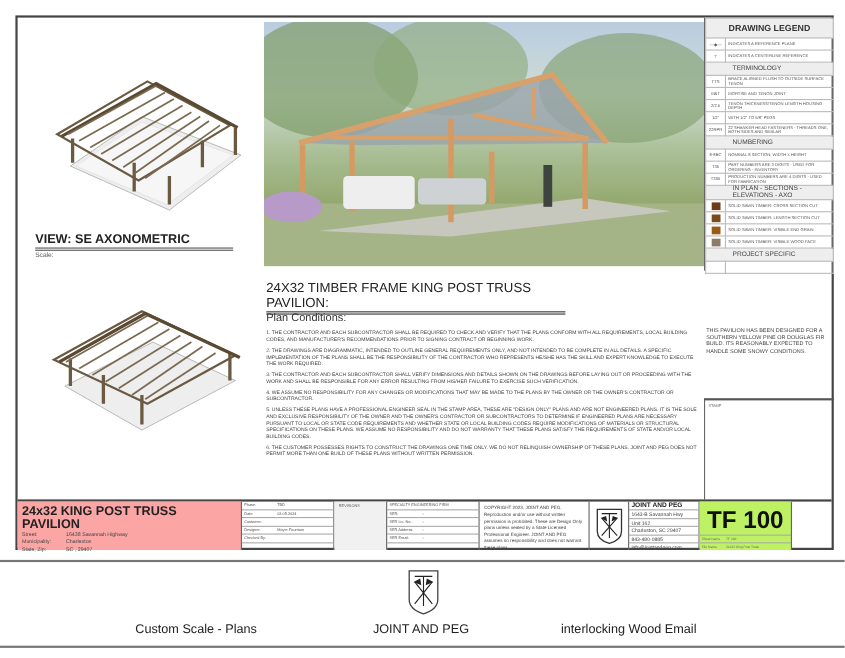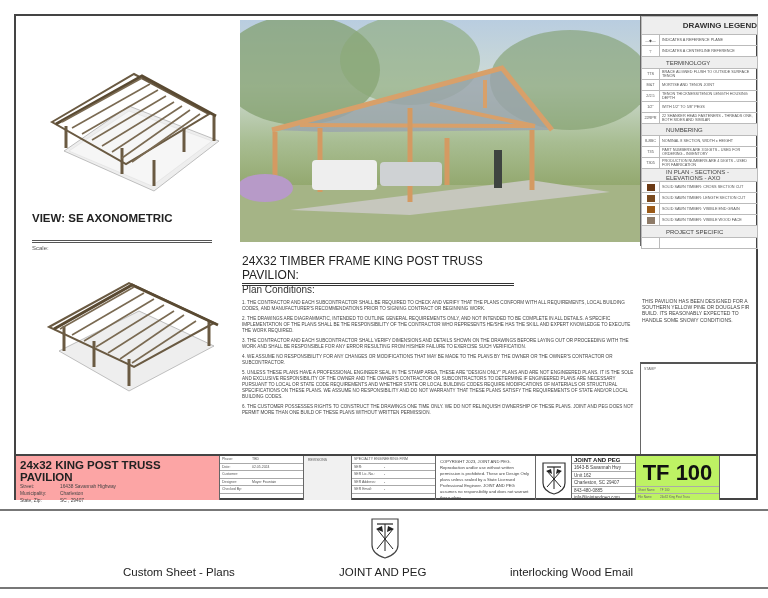--- a/index.html
+++ b/index.html
@@ -1,31 +1,31 @@
 <!DOCTYPE html>
 <html><head>
 <meta charset="utf-8">
 <style>
 *{box-sizing:border-box;margin:0;padding:0}
 body{width:768px;height:598px;background:#fff;font-family:"Liberation Sans",sans-serif;color:#222;position:relative;overflow:hidden}
 .sheet{position:absolute;left:14px;top:14px;width:744px;height:486px;border:2px solid #444;background:#fff}
 .abs{position:absolute}
-.view-title{font-weight:bold;font-size:11.5px;color:#222;border-bottom:3px double #555;padding-bottom:16px;width:180px}
+.view-title{font-weight:bold;font-size:11.5px;color:#222;border-bottom:3px double #555;padding-bottom:1px;width:180px}
 .scale{font-size:6px;color:#555;margin-top:2px}
 .render{position:absolute;left:224px;top:4px;width:400px;height:222px;overflow:hidden;background:linear-gradient(#b9cde0 0%,#cfdcd4 30%,#a8bd92 55%,#93a86e 75%,#b7c49c 100%)}
 .main-title{position:absolute;left:226px;top:238px;font-size:12px;font-weight:normal;border-bottom:3px double #333;padding-bottom:1px;width:272px}
 .plan-cond{position:absolute;left:226px;top:268px;font-size:10px;color:#333}
 .conds{position:absolute;left:226px;top:284px;width:398px;font-size:4.6px;line-height:6px;color:#444}
 .conds p{margin-bottom:4px}
 .legend{position:absolute;left:624px;top:0;width:118px;height:230px;border-left:1px solid #666}
 .legend table{width:100%;border-collapse:collapse;font-size:3.8px;color:#555}
 .legend td{border:1px solid #bbb;height:11px;padding:0 2px}
 .legend td.k{width:18px;text-align:center}
 .legend .hd{background:#eee;font-size:6px;color:#444;text-align:left;padding-left:24px;height:12px}
-.legend .big{font-size:8px;font-weight:bold;text-align:right;padding:0;height:18px;background:#eee;color:#333}
+.legend .big{font-size:8px;font-weight:bold;text-align:center;padding:0;height:18px;background:#eee;color:#333}
 .sw{display:inline-block;width:8px;height:7px;vertical-align:middle}
 .note{position:absolute;left:626px;top:282px;width:114px;font-size:5px;line-height:6.2px;color:#444}
 .stamp{position:absolute;left:624px;top:346px;width:118px;height:92px;border-top:2px solid #555;border-left:1px solid #666}
 .stamp span{font-size:3.5px;color:#666;position:absolute;left:3px;top:3px}
 .tb{position:absolute;left:0;top:438px;width:740px;height:46px;border-top:2px solid #444;display:flex}
 .tb>div{border-right:1px solid #666;height:100%;position:relative}
 .proj{width:204px;background:#fca5a5;padding:3px 4px}
 .proj-title{font-size:11.5px;font-weight:bold;color:#222}
 .proj-row{display:flex;font-size:4.8px;color:#444;line-height:7px}
 .proj-row .l{width:40px}
@@ -323,16 +323,16 @@
 <div class="hr" style="top:509px"></div>
 <svg class="footer-logo" width="30" height="42" viewBox="0 0 30 42">
   <path d="M2,2 H28 V28 Q28,37 15,41 Q2,37 2,28 Z" fill="#fff" stroke="#444" stroke-width="1.2"></path>
   <line x1="7" y1="7" x2="23" y2="7" stroke="#222" stroke-width="1.2"></line>
   <line x1="15" y1="7" x2="15" y2="34" stroke="#222" stroke-width="1"></line>
   <line x1="7" y1="32" x2="23" y2="12" stroke="#222" stroke-width="1"></line>
   <line x1="23" y1="32" x2="7" y2="12" stroke="#222" stroke-width="1"></line>
   <path d="M6,12 l6,-3 l1,6 z" fill="#222"></path>
     <path d="M24,12 l-6,-3 l-1,6 z" fill="#222"></path>
 </svg>
-<div class="ft" style="left:123px">Custom Sheet - Plans</div>
+<div class="ft" style="left:123px">Custom Scale - Plans</div>
 <div class="ft" style="left:339px">JOINT AND PEG</div>
 <div class="ft" style="left:510px">interlocking Wood Email</div>
 <div class="hr" style="top:587px"></div>
 
 </body></html>

